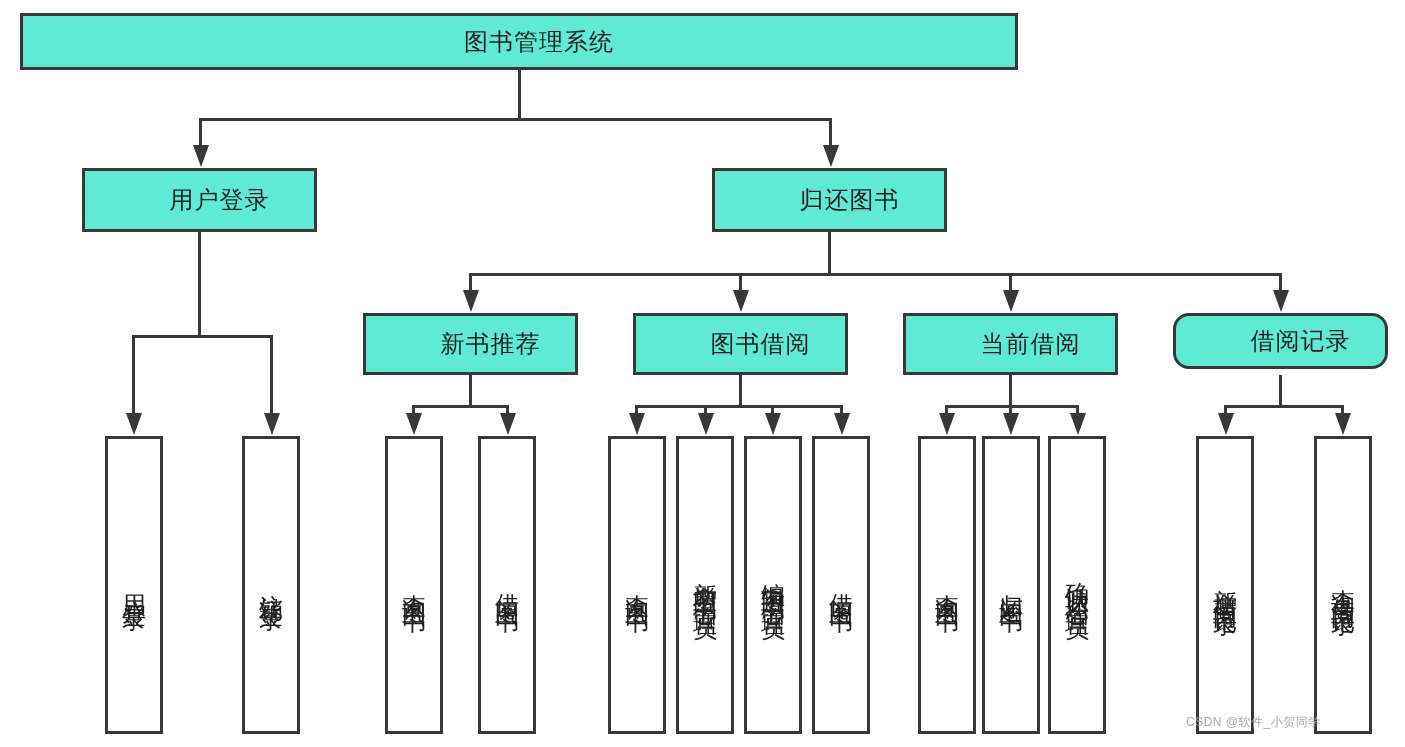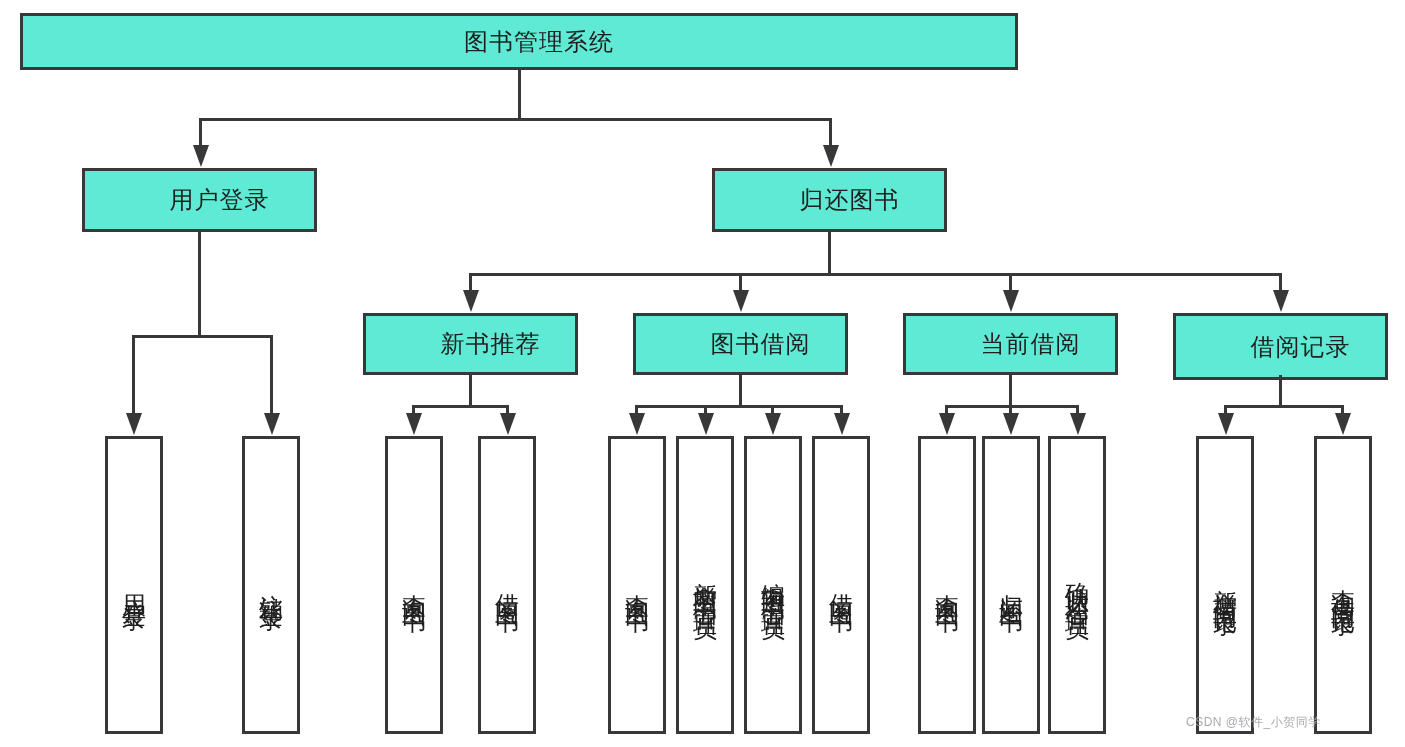--- a/index.html
+++ b/index.html
@@ -73,21 +73,21 @@
 
   <div class="node" style="left:363px;top:313px;width:215px;height:62px;justify-content:center;">
     <span>新书推荐</span>
   </div>
   <div class="node" style="left:633px;top:313px;width:215px;height:62px;">
     <span>图书借阅</span>
   </div>
   <div class="node" style="left:903px;top:313px;width:215px;height:62px;">
     <span>当前借阅</span>
   </div>
-  <div class="node" style="left:1173px;top:313px;width:215px;height:67px;">
+  <div class="node" style="left:1173px;top:313px;width:215px;height:56px;border-radius:16px;">
     <span>借阅记录</span>
   </div>
 
   <div class="vline" style="left:469px;top:375px;height:30px;"></div>
   <div class="hline" style="left:412px;top:405px;width:97px;"></div>
   <div class="arrow" style="left:412px;top:405px;height:8px;"></div>
   <div class="arrow" style="left:506px;top:405px;height:8px;"></div>
 
   <div class="vline" style="left:739px;top:375px;height:30px;"></div>
   <div class="hline" style="left:635px;top:405px;width:208px;"></div>

